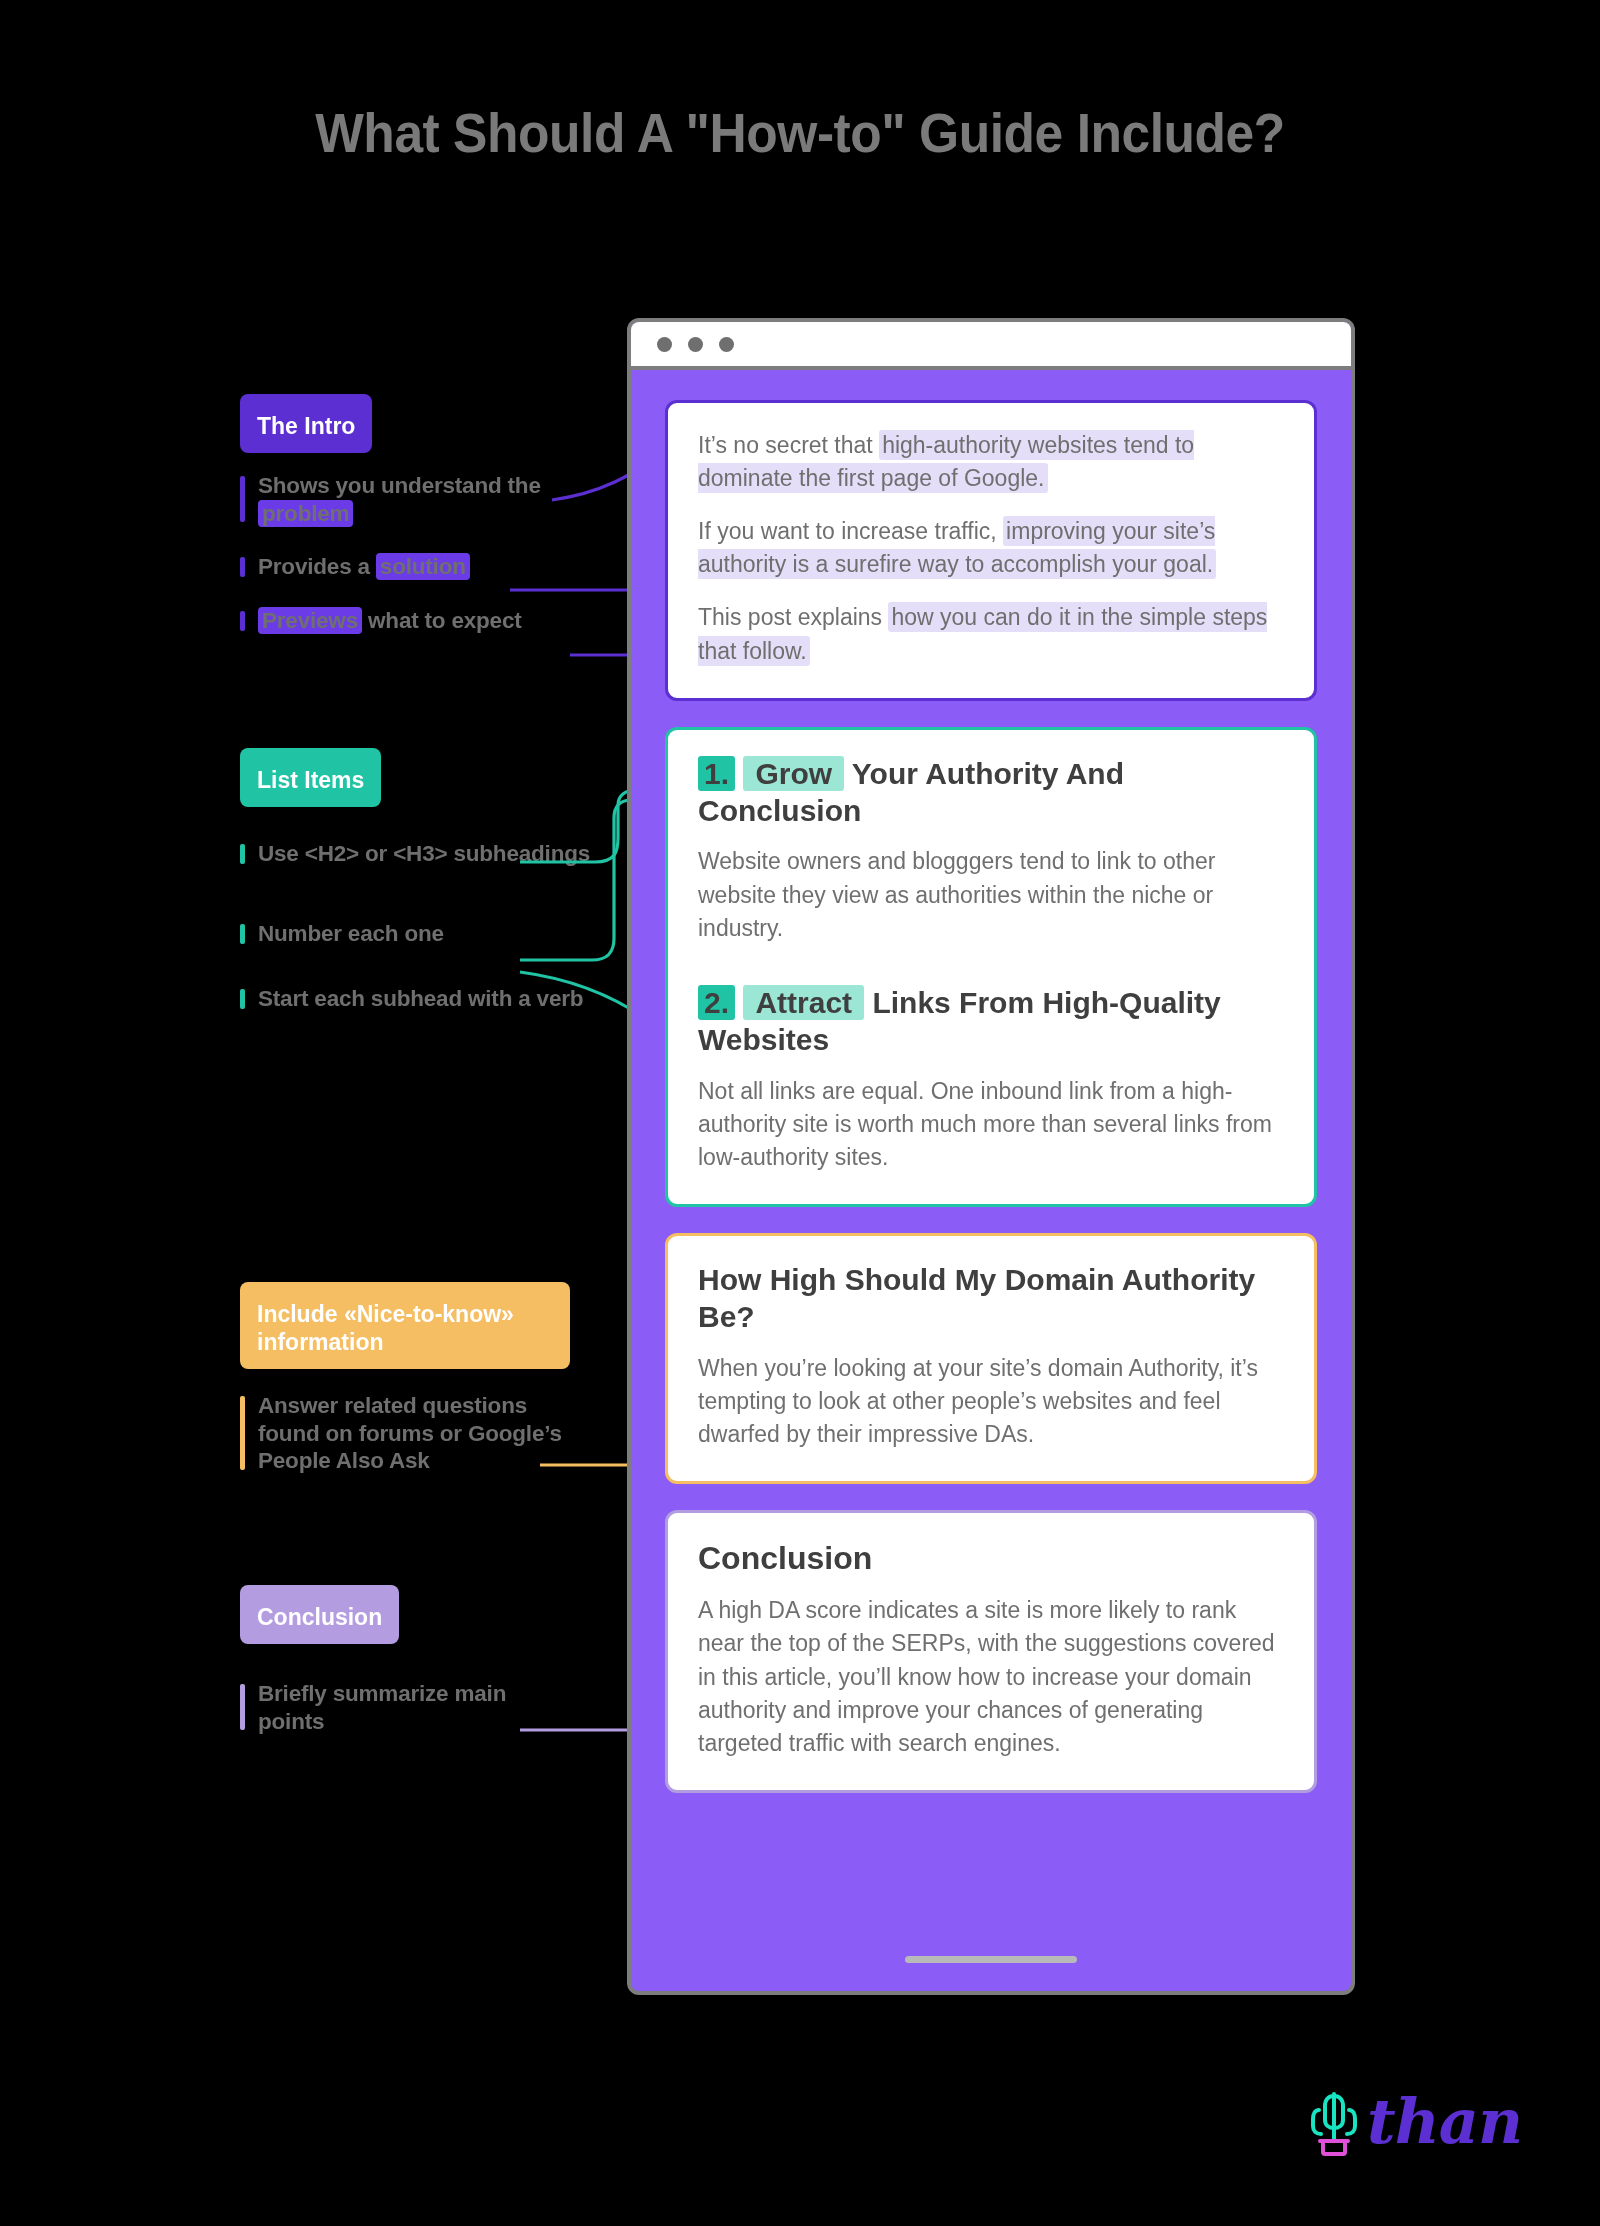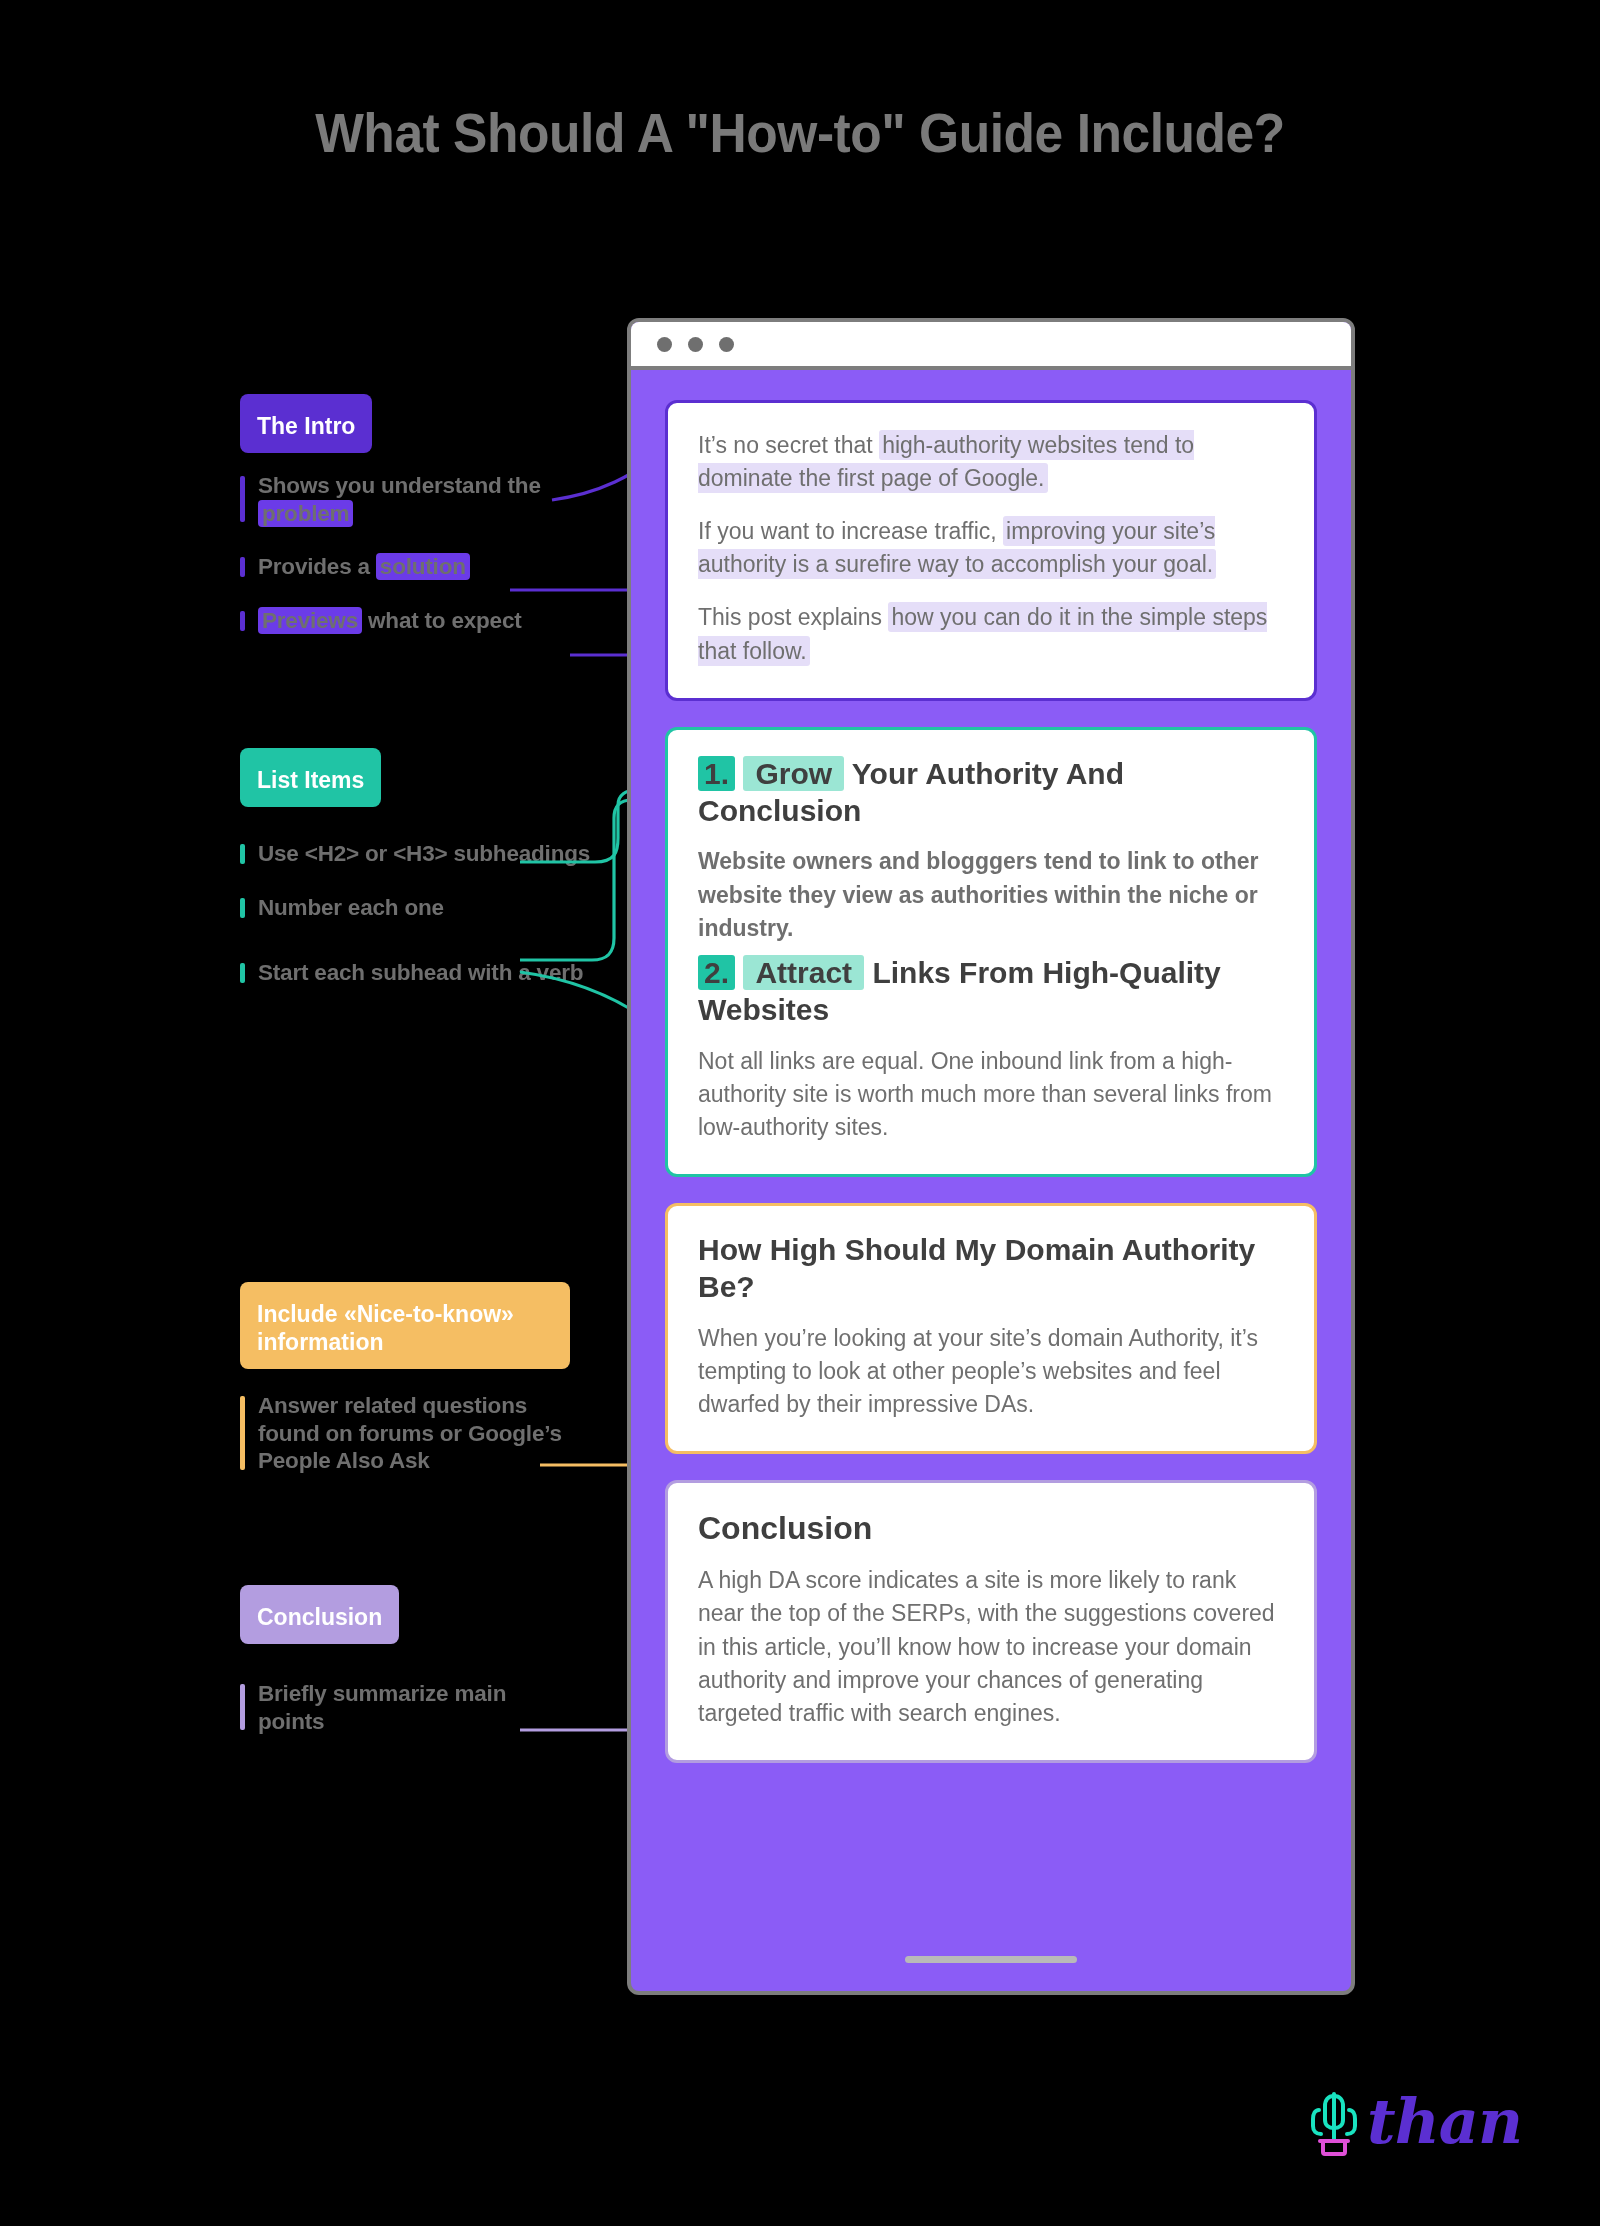--- a/index.html
+++ b/index.html
@@ -148,21 +148,21 @@
     <div class="bullet b-purple">
       <span class="hl-purple">Previews</span><span> what to expect</span>
     </div>
   </div>
 
   <div class="ann-group" style="left:240px; top:748px; width:420px;">
     <div class="badge badge-list">List Items</div>
   </div>
 
   <div class="ann-group" style="left:240px; top:840px; width:360px;">
-    <div class="bullet b-teal" style="margin-bottom:26px;">Use &lt;H2&gt; or &lt;H3&gt; subheadings</div>
+    <div class="bullet b-teal" style="margin-bottom:52px;">Use &lt;H2&gt; or &lt;H3&gt; subheadings</div>
     <div class="bullet b-teal" style="margin-bottom:38px;">Number each one</div>
     <div class="bullet b-teal">Start each subhead with a verb</div>
   </div>
 
   <div class="ann-group" style="left:240px; top:1392px; width:330px;">
     <div class="bullet b-orange">Answer related questions found on forums or Google’s People Also Ask</div>
   </div>
 
   <div class="ann-group" style="left:240px; top:1282px; width:420px;">
     <div class="badge badge-nice">Include «Nice-to-know» information</div>
@@ -225,21 +225,21 @@
         </div>
         <div class="p">
           <span>This post explains </span><span class="hl-lilac">how you can do it in the simple steps that follow.</span>
         </div>
       </div>
 
       <div class="card card-list">
         <div class="h-card">
           <span class="num-badge">1.</span><span> </span><span class="word-badge">Grow</span><span> Your Authority And Conclusion</span>
         </div>
-        <div class="p" style="margin-bottom:10px;font-weight:bold;">Website owners and blogggers tend to link to other website they view as authorities within the niche or industry.</div>
+        <div class="p" style="margin-bottom:40px;">Website owners and blogggers tend to link to other website they view as authorities within the niche or industry.</div>
 
         <div class="h-card">
           <span class="num-badge">2.</span><span> </span><span class="word-badge">Attract</span><span> Links From High-Quality Websites</span>
         </div>
         <div class="p">Not all links are equal. One inbound link from a high-authority site is worth much more than several links from low-authority sites.</div>
       </div>
 
       <div class="card card-nice">
         <div class="h-card">How High Should My Domain Authority Be?</div>
         <div class="p">When you’re looking at your site’s domain Authority, it’s tempting to look at other people’s websites and feel dwarfed by their impressive DAs.</div>

